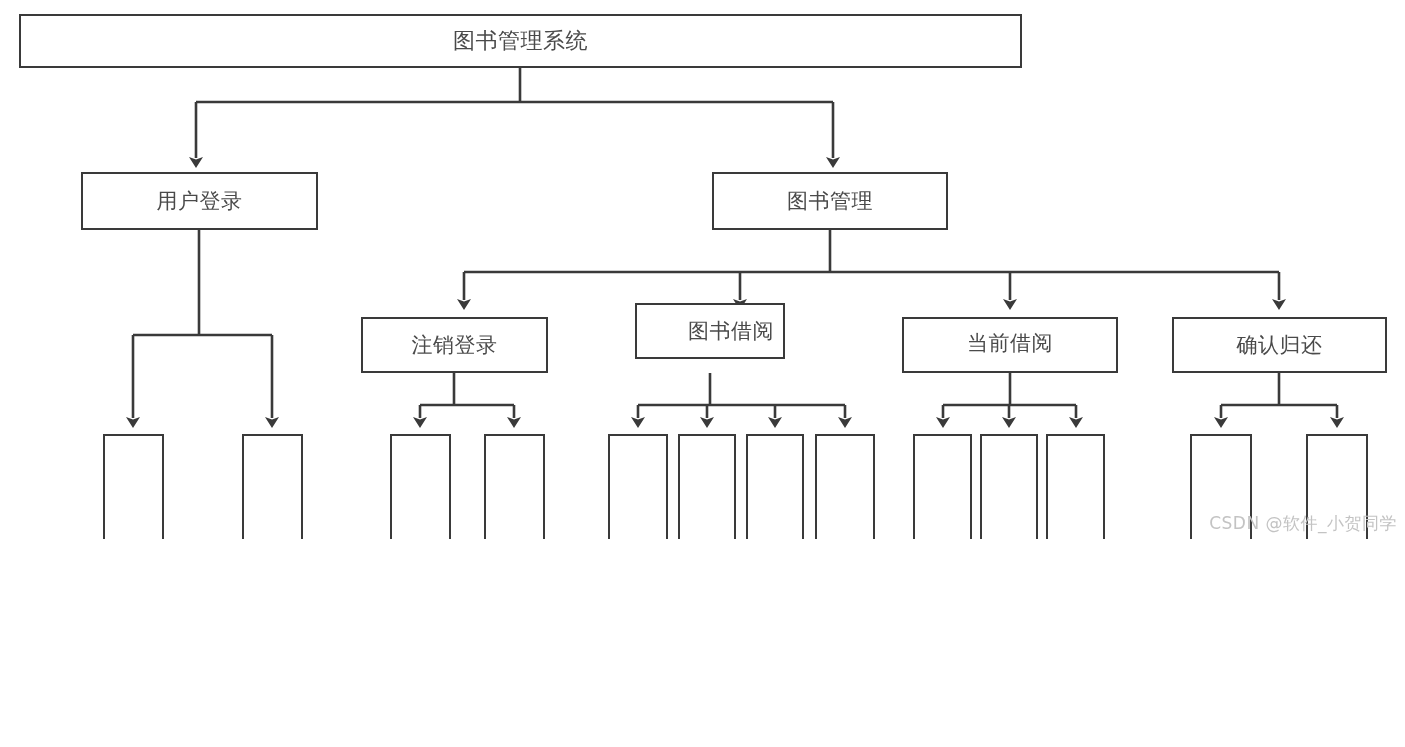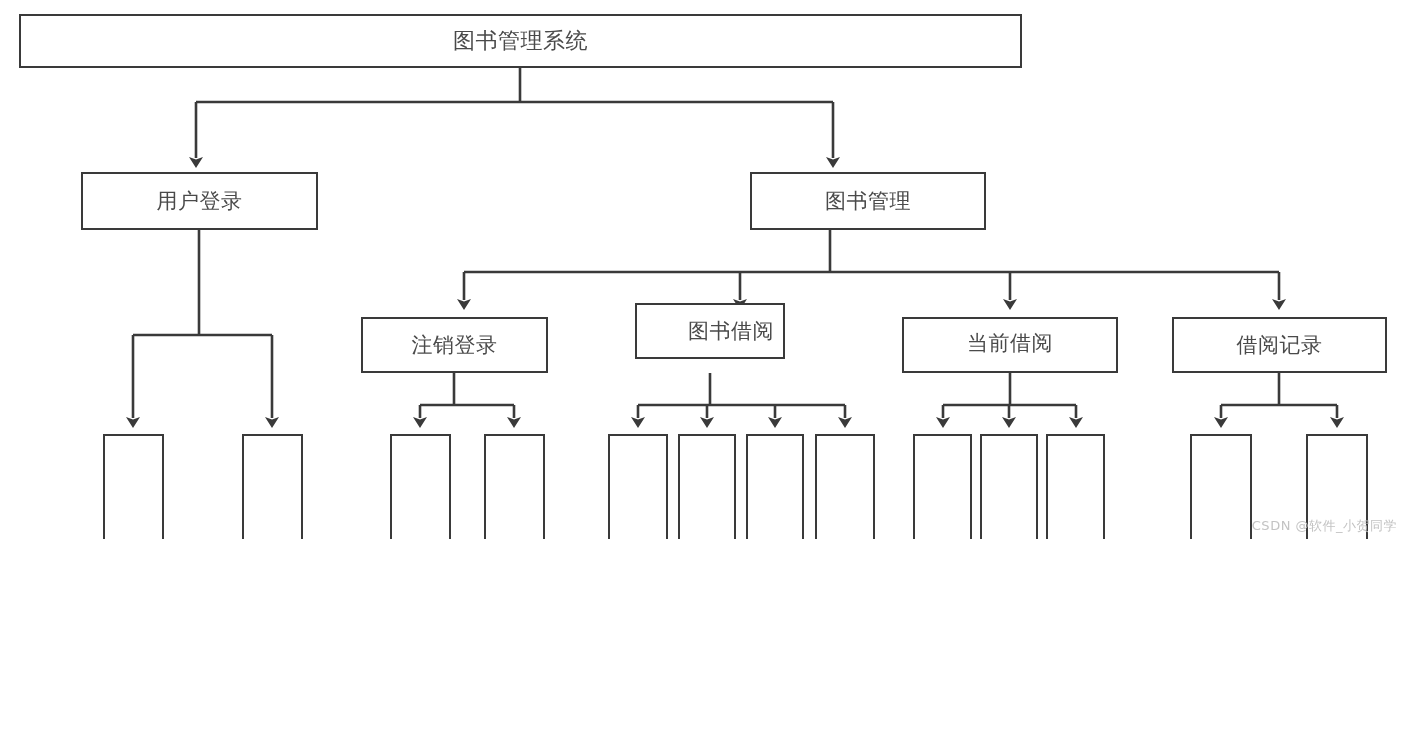--- a/index.html
+++ b/index.html
@@ -60,21 +60,21 @@
     text-orientation: upright;
     font-size: 23px;
     line-height: 1.05;
     letter-spacing: 3px;
     max-height: 100%;
   }
   .watermark {
     position: absolute;
     right: 8px;
     bottom: 4px;
-    font-size: 13px;
+    font-size: 17px;
     color: #c3c3c3;
     letter-spacing: 0.5px;
     white-space: nowrap;
   }
 </style>
 </head>
 <body>
 
 <div id="canvas">
 
@@ -129,38 +129,38 @@
   </svg>
 
   <div class="node h-node root-node" style="left:19px; top:14px; width:1003px; height:54px;">
     <span class="label">图书管理系统</span>
   </div>
 
   <div class="node h-node" style="left:81px; top:172px; width:237px; height:58px;">
     <span class="label">用户登录</span>
   </div>
 
-  <div class="node h-node" style="left:750px; top:172px; width:236px; height:58px;">
+  <div class="node h-node" style="left:712px; top:172px; width:236px; height:58px;">
     <span class="label">图书管理</span>
   </div>
 
   <div class="node h-node" style="left:361px; top:317px; width:187px; height:56px;">
     <span class="label">注销登录</span>
   </div>
 
   <div class="node h-node" style="left:635px; top:303px; width:150px; height:56px;padding-left:42px;">
     <span class="label">图书借阅</span>
   </div>
 
   <div class="node h-node" style="left:902px; top:317px; width:216px; height:56px;font-family:Liberation Mono, monospace;">
     <span class="label">当前借阅</span>
   </div>
 
   <div class="node h-node" style="left:1172px; top:317px; width:215px; height:56px;">
-    <span class="label">借阅记录</span>
+    <span class="label">确认归还</span>
   </div>
 
   <div class="node v-node" style="left:103px; top:434px; width:61px; height:302px;">
     <span class="label">用户登录</span>
   </div>
 
   <div class="node v-node" style="left:242px; top:434px; width:61px; height:302px;">
     <span class="label">注销登录</span>
   </div>
 

